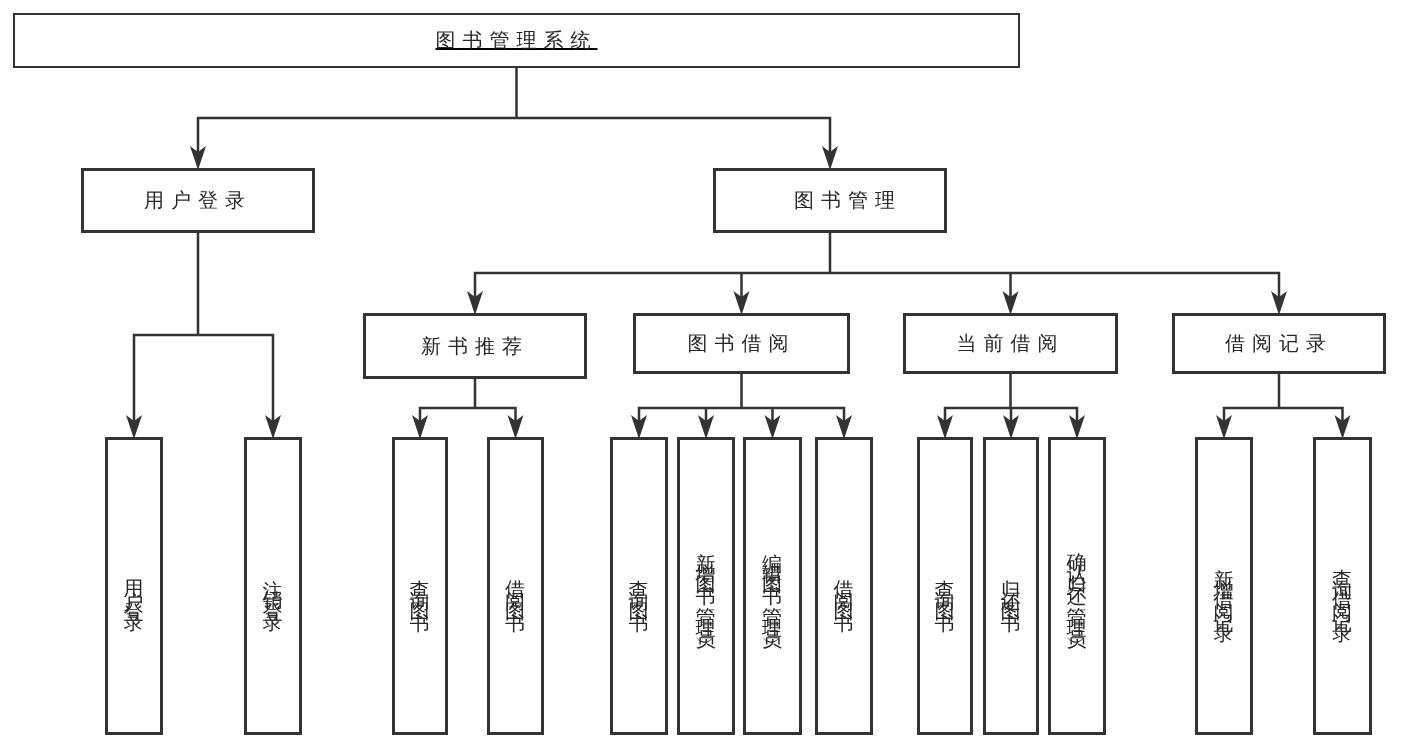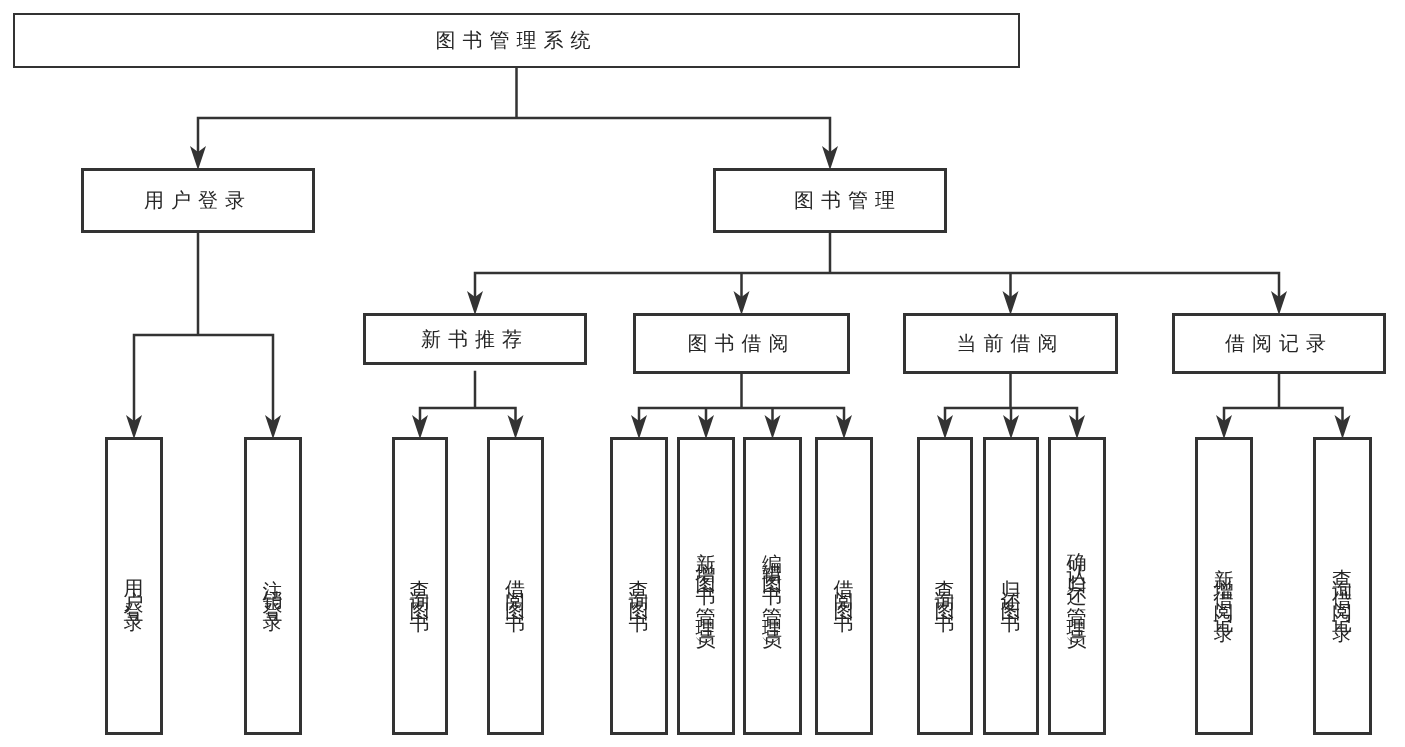--- a/index.html
+++ b/index.html
@@ -32,21 +32,21 @@
   }
   .node {
     position: absolute;
     background: var(--box-bg);
     border: 3px solid var(--line);
     display: flex;
     align-items: center;
     justify-content: center;
     z-index: 1;
   }
-  .node.title-box { border-width: 2px; }
+  .node.title-box { border-width: 2px; text-decoration: underline; }
   .node .label {
     font-size: 20px;
     letter-spacing: 7px;
     color: var(--text);
     white-space: nowrap;
     text-align: center;
   }
   .node.v .label {
     writing-mode: vertical-rl;
     letter-spacing: 11px;
@@ -98,21 +98,21 @@
     </div>
     <div class="node" style="left: 713px; top: 168px; width: 234px; height: 65px; padding-left: 36px;">
       <span class="label">图书管理</span>
     </div>
     <div class="node v" style="left: 105px; top: 437px; width: 58px; height: 298px;">
       <span class="label">用户登录</span>
     </div>
     <div class="node v" style="left: 244px; top: 437px; width: 58px; height: 298px;">
       <span class="label">注销登录</span>
     </div>
-    <div class="node" style="left: 363px; top: 313px; width: 224px; height: 52px;">
+    <div class="node" style="left: 363px; top: 313px; width: 224px; height: 66px;">
       <span class="label">新书推荐</span>
     </div>
     <div class="node" style="left: 633px; top: 313px; width: 217px; height: 61px; justify-content: center;">
       <span class="label">图书借阅</span>
     </div>
     <div class="node" style="left: 1172px; top: 313px; width: 214px; height: 61px;">
       <span class="label">借阅记录</span>
     </div>
     <div class="node" style="left: 903px; top: 313px; width: 215px; height: 61px;">
       <span class="label">当前借阅</span>

